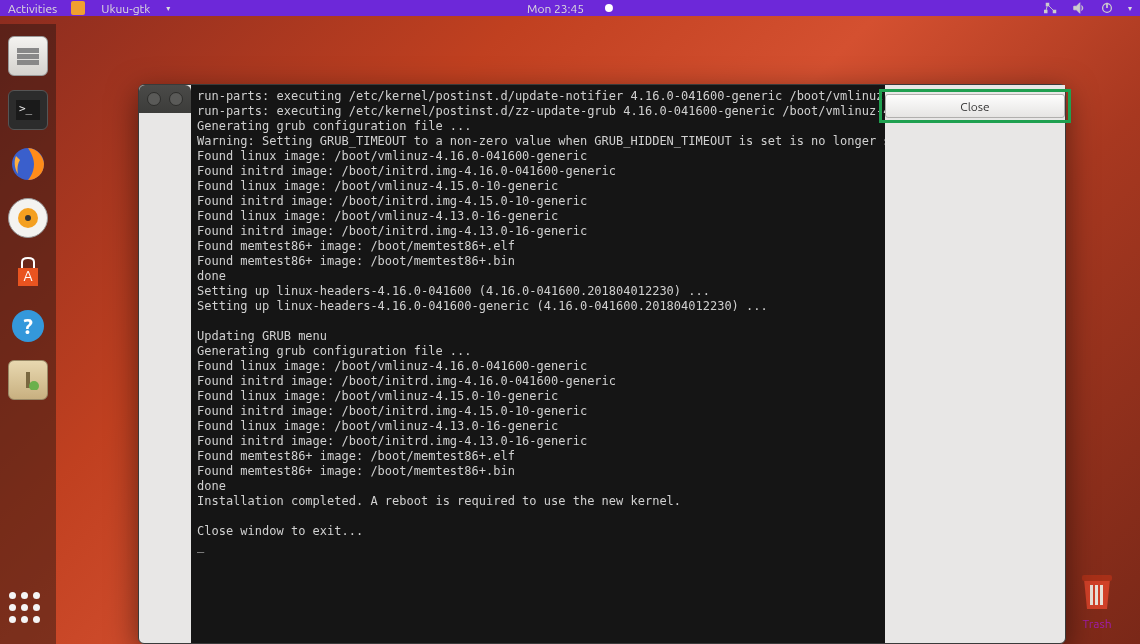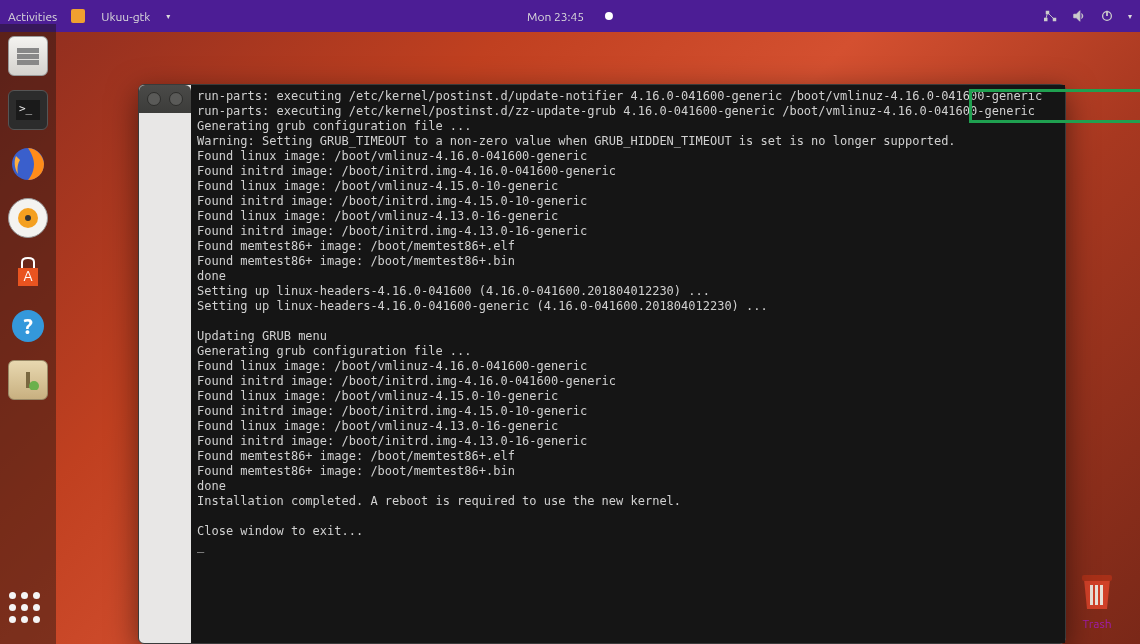--- a/index.html
+++ b/index.html
@@ -5,22 +5,22 @@
 * { margin: 0; padding: 0; box-sizing: border-box; }
 body {
   width: 1140px;
   height: 644px;
   background: linear-gradient(135deg, #8b2c1f 0%, #c04020 30%, #d45030 50%, #a83820 70%, #7a2818 100%);
   font-family: "Ubuntu", sans-serif;
   overflow: hidden;
   position: relative;
 }
 .topbar {
-  height: 32px;
-  background: #4c1d95;
+  height: 16px;
+  background: #6d28d9;
   color: #dcdcdc;
   display: flex;
   align-items: center;
   font-size: 12px;
   padding: 0 8px;
 }
 .topbar-left { display: flex; align-items: center; gap: 14px; }
 .topbar-center { position: absolute; left: 50%; transform: translateX(-50%); display: flex; align-items: center; gap: 21px; }
 .topbar-right { margin-left: auto; display: flex; align-items: center; gap: 14px; }
 .app-name { display: flex; align-items: center; gap: 16px; }
@@ -253,14 +253,15 @@
 Found initrd image: /boot/initrd.img-4.13.0-16-generic
 Found memtest86+ image: /boot/memtest86+.elf
 Found memtest86+ image: /boot/memtest86+.bin
 done
 Installation completed. A reboot is required to use the new kernel.
 
 Close window to exit...
 _</div>
   <div class="button-row">
     <div class="highlight-box"></div>
+    <div class="close-btn">Close</div>
   </div>
 </div>
 
 </body></html>

